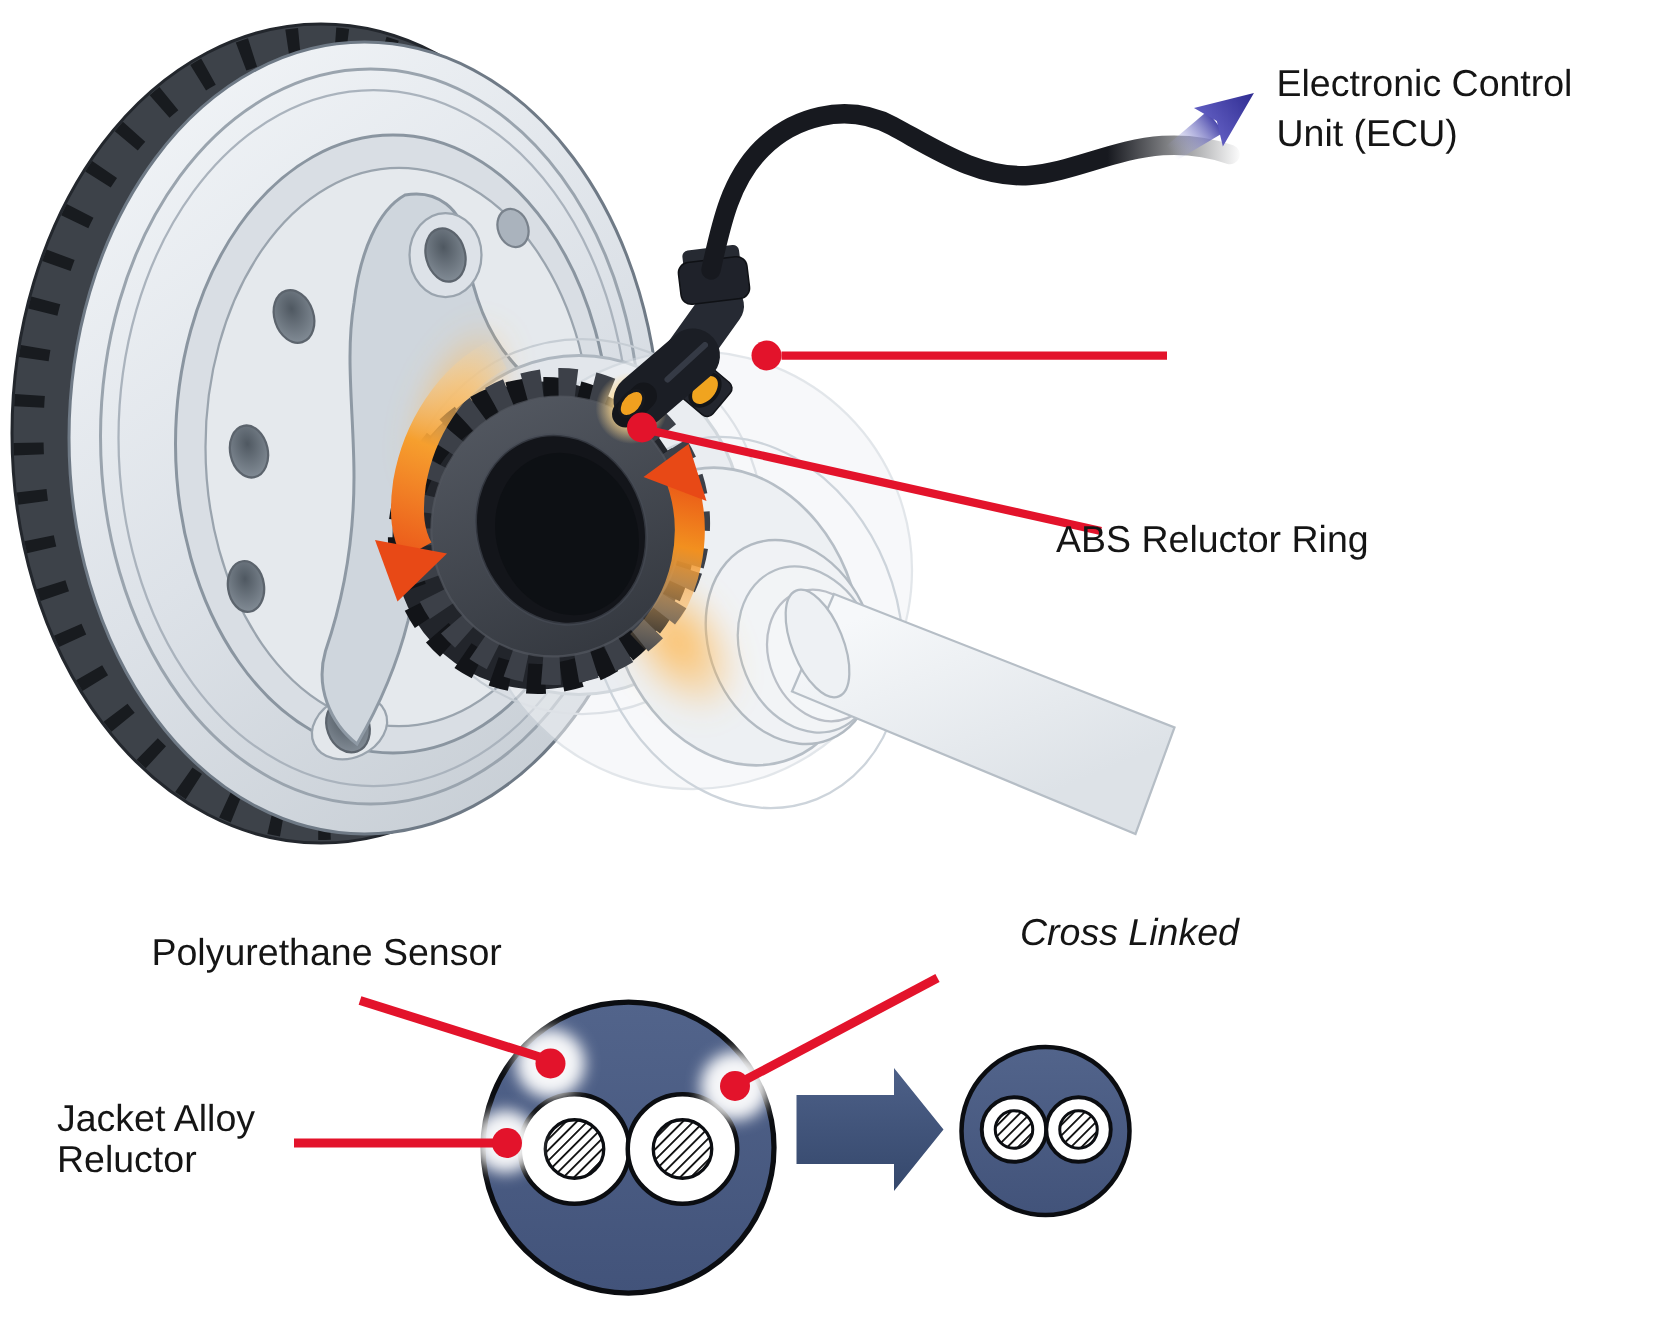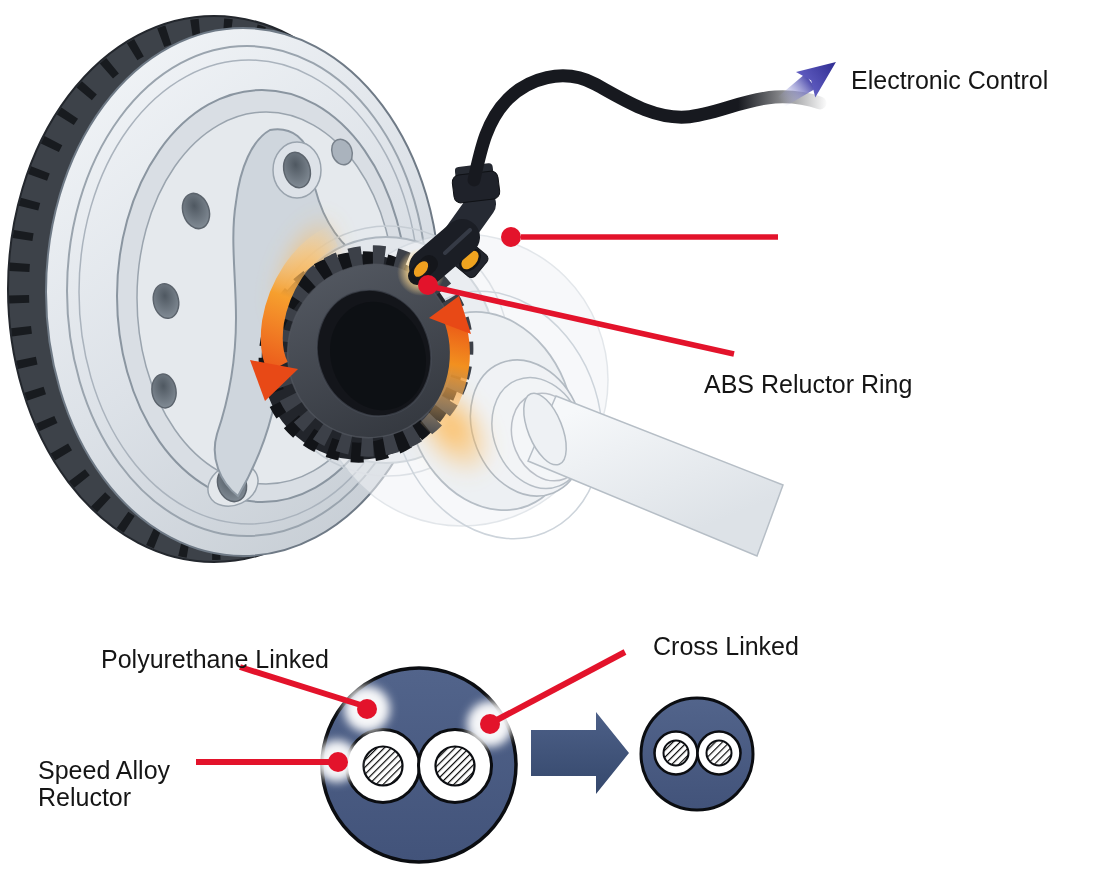--- a/index.html
+++ b/index.html
@@ -1,19 +1,19 @@
 <!DOCTYPE html>
 <html><head>
 <meta charset="utf-8">
 <style>
   html,body{margin:0;padding:0;background:#ffffff;}
   #stage{position:relative;width:1120px;height:879px;background:#ffffff;overflow:hidden;
          font-family:"Liberation Sans", sans-serif;}
   #art{position:absolute;left:0;top:0;}
-  .lbl{position:absolute;color:#151515;font-size:25px;line-height:32px;white-space:nowrap;margin-top:24px;}
+  .lbl{position:absolute;color:#151515;font-size:25px;line-height:32px;white-space:nowrap;}
   .lbl .ln{display:block;}
 </style>
 </head>
 <body>
 
 <div id="stage">
 
 <svg id="art" width="1120" height="879" viewBox="0 0 1120 879">
   <defs>
     <linearGradient id="discFace" x1="60" y1="80" x2="400" y2="540" gradientUnits="userSpaceOnUse">
@@ -221,29 +221,30 @@
     <circle cx="697" cy="754" r="56" fill="url(#blueGrad)" stroke="#0b0d11" stroke-width="3"></circle>
     <circle cx="676" cy="753" r="21.5" fill="#ffffff" stroke="#0b0d11" stroke-width="2.6"></circle>
     <circle cx="719" cy="753" r="21.5" fill="#ffffff" stroke="#0b0d11" stroke-width="2.6"></circle>
     <circle cx="676" cy="753" r="12.5" fill="url(#hatch)" stroke="#0b0d11" stroke-width="2"></circle>
     <circle cx="719" cy="753" r="12.5" fill="url(#hatch)" stroke="#0b0d11" stroke-width="2"></circle>
   </g>
 </svg>
 
   <div class="lbl" style="left:851px;top:40px;line-height:33px;">
     <span class="ln">Electronic Control</span>
+    <span class="ln">Unit (ECU)</span>
   </div>
 
 
   <div class="lbl" style="left:704px;top:344px;">ABS Reluctor Ring</div>
 
-  <div class="lbl" style="left:101px;top:619px;">Polyurethane Linked</div>
+  <div class="lbl" style="left:101px;top:619px;">Polyurethane Sensor</div>
 
   <div class="lbl" style="left:38px;top:733px;line-height:27px;">
-    <span class="ln">Speed Alloy</span>
+    <span class="ln">Jacket Alloy</span>
     <span class="ln">Reluctor</span>
   </div>
 
-  <div class="lbl" style="left:653px;top:607px;line-height:31px;">
+  <div class="lbl" style="left:680px;top:607px;line-height:31px;font-style:italic;">
     <span class="ln">Cross Linked</span>
   </div>
 
 </div>
 
 </body></html>

